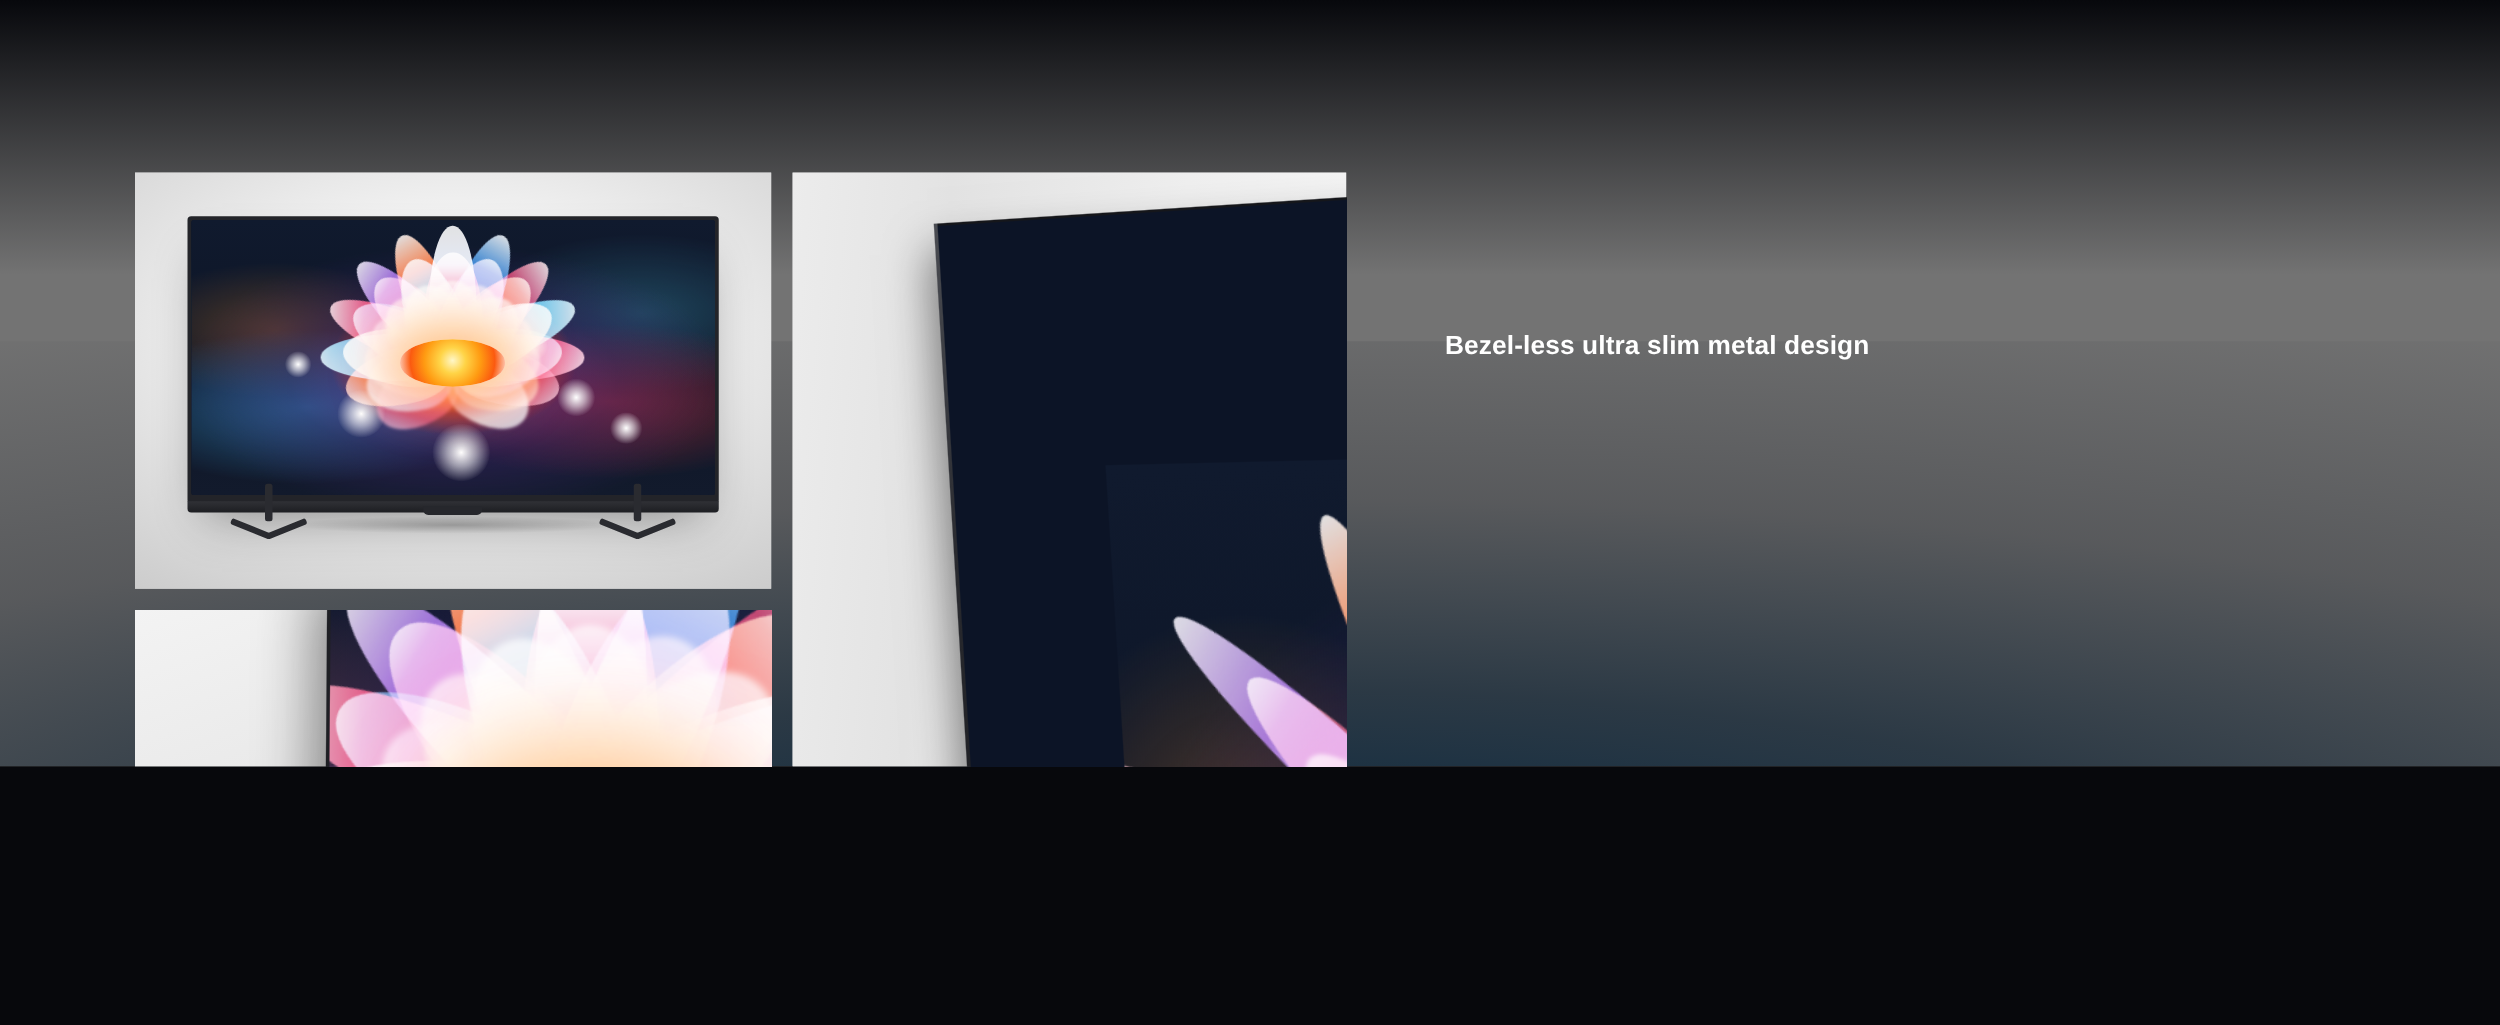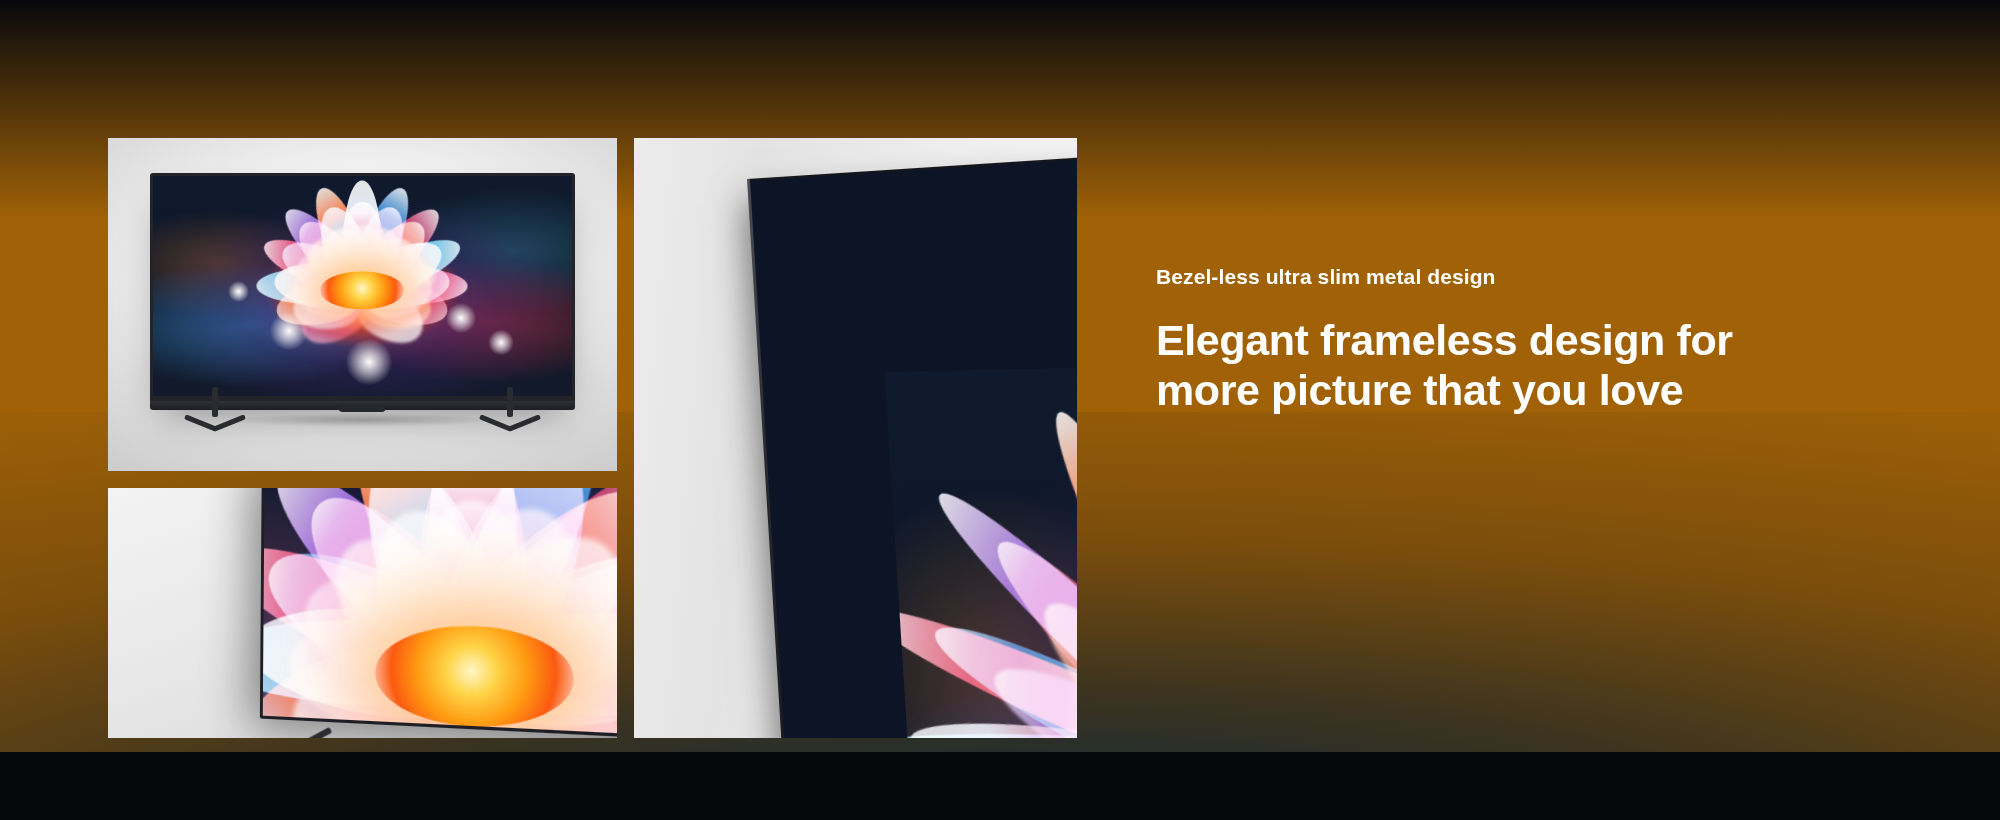--- a/index.html
+++ b/index.html
@@ -7,22 +7,22 @@
 
   html, body {
     width:2000px; height:820px;
     background:#07080c;
     font-family:"Liberation Sans", sans-serif;
     overflow:hidden;
   }
 
   .stage {
     position:relative;
-    width:2000px; height:752px;
-    background:#a16207;
+    width:2000px; height:613px;
+    background:#737373;
     overflow:hidden;
     padding-left:37px;
   }
   
   .bg-glow {
     position:absolute; left:0; right:0; bottom:0; height:340px;
     background:
       radial-gradient(120% 150% at 50% 130%, #06263f 0%, rgba(5,26,44,0.65) 32%, rgba(8,14,24,0.25) 62%, rgba(10,11,15,0) 100%);
     pointer-events:none;
   }
@@ -360,16 +360,15 @@
           </div>
         </div>
         <div class="rim"></div>
       </div>
     </div>
 
   </div>
 
   <div class="copy">
     <div class="eyebrow">Bezel-less ultra slim metal design</div>
-    <h2 class="headline">Elegant frameless design for more picture that you love</h2>
   </div>
 
 </div>
 
 </body></html>

